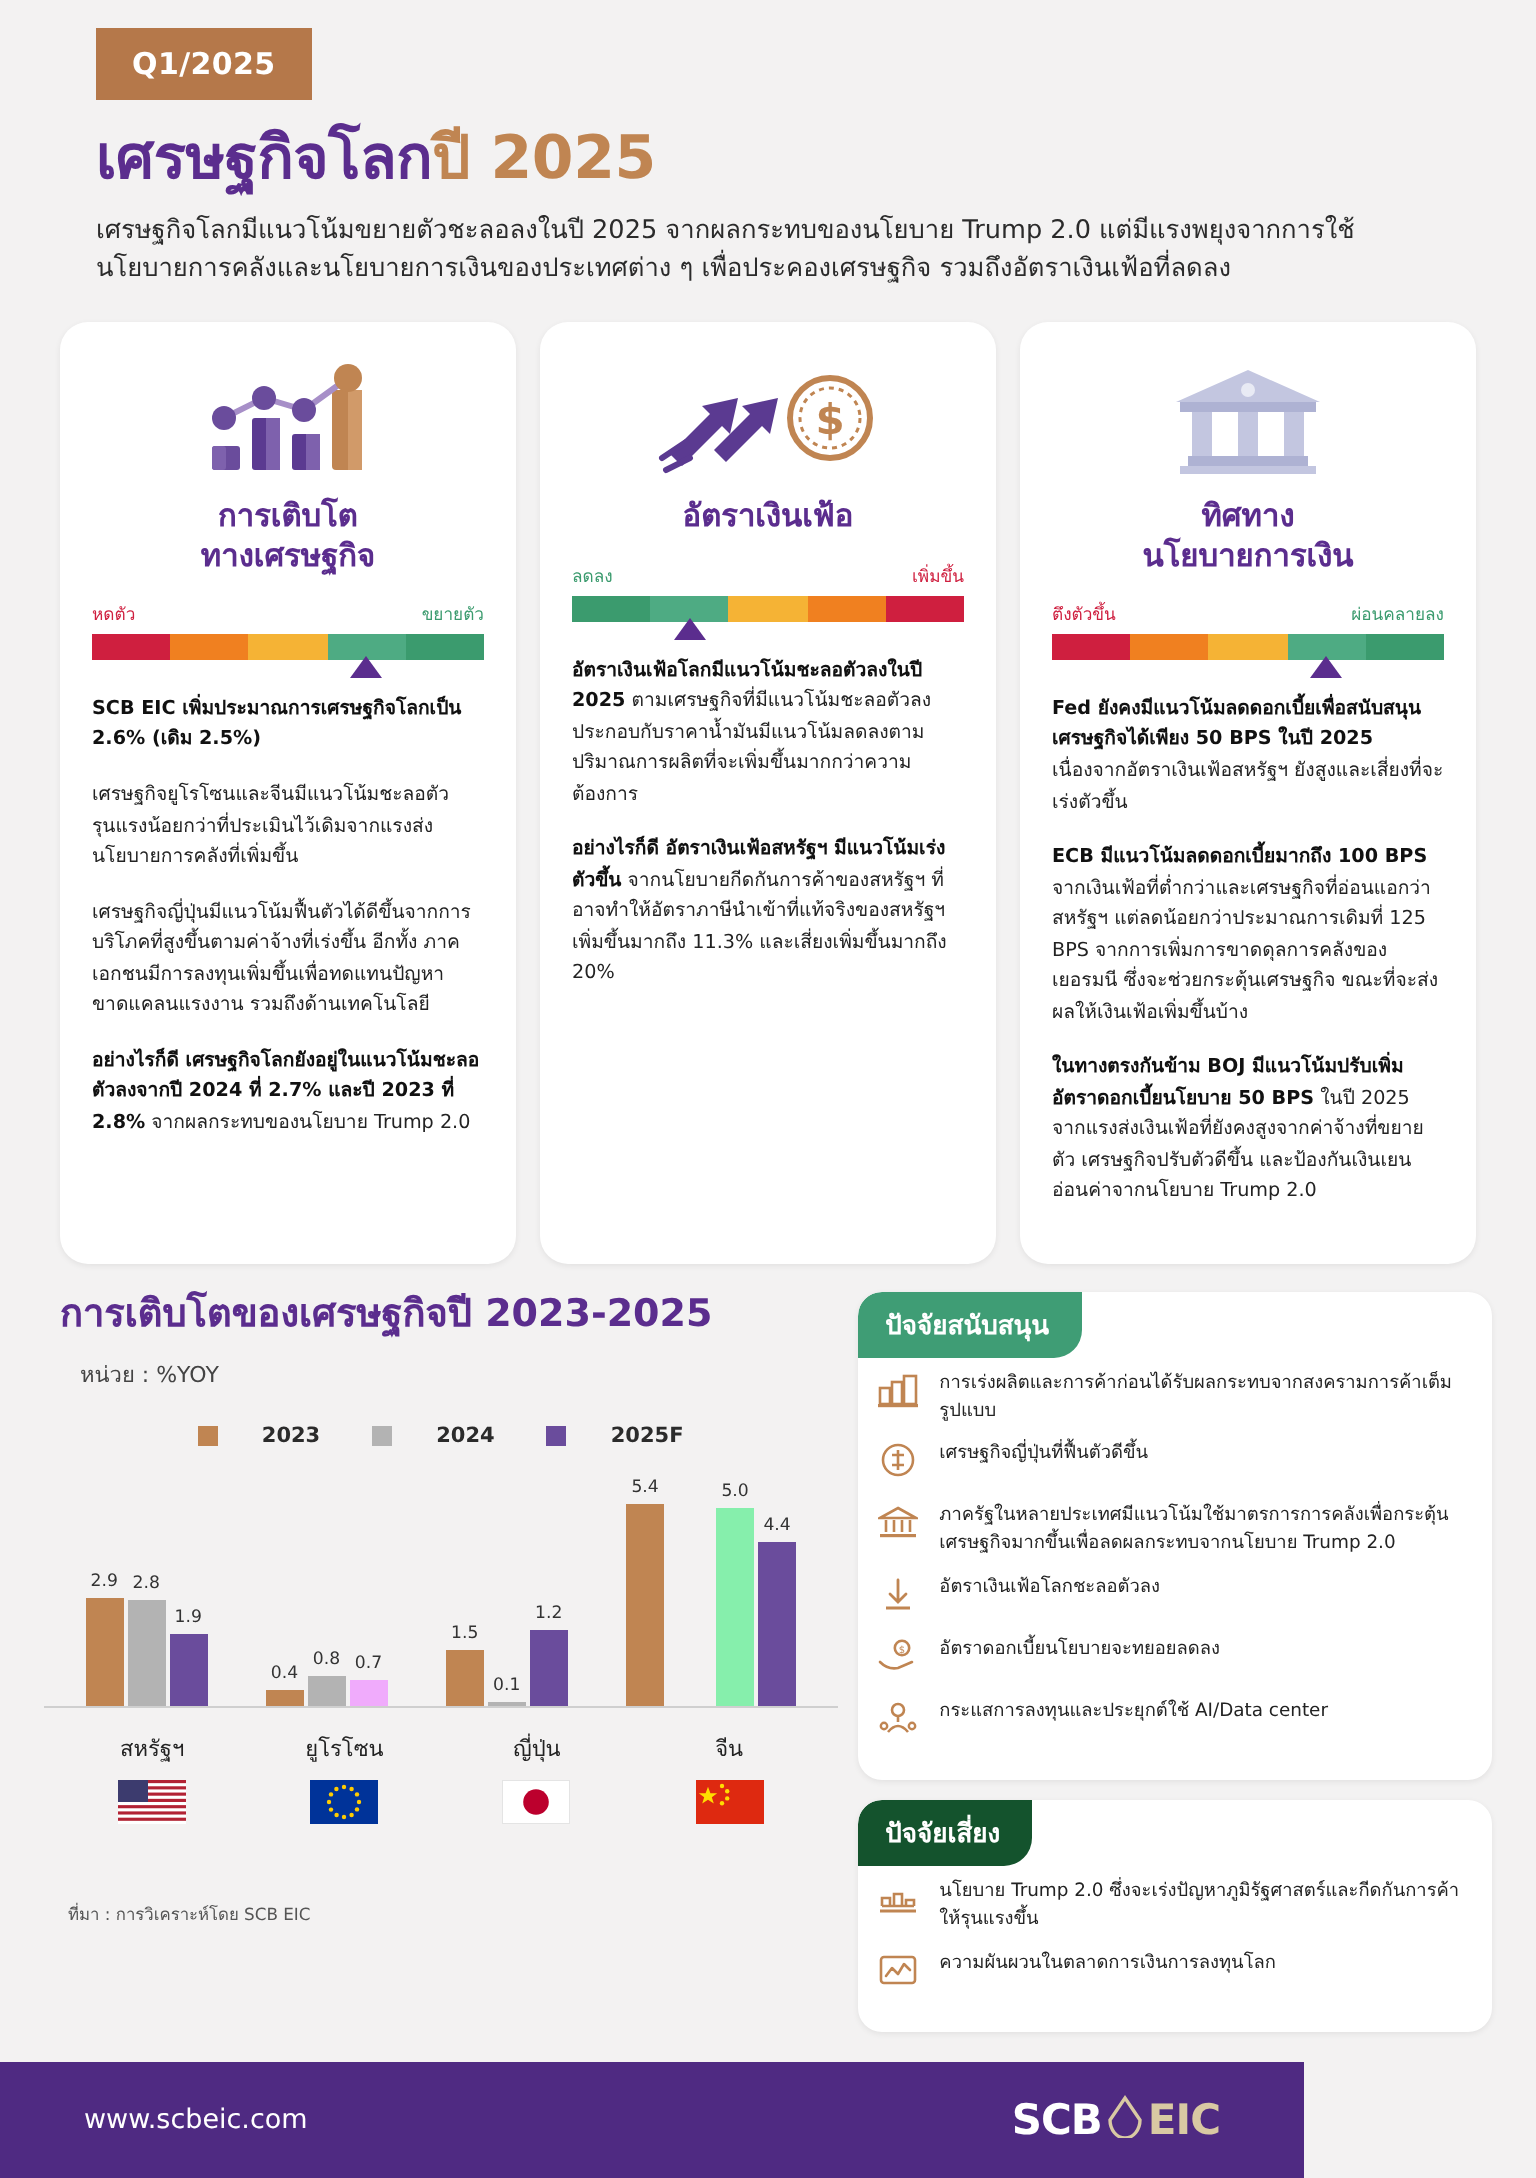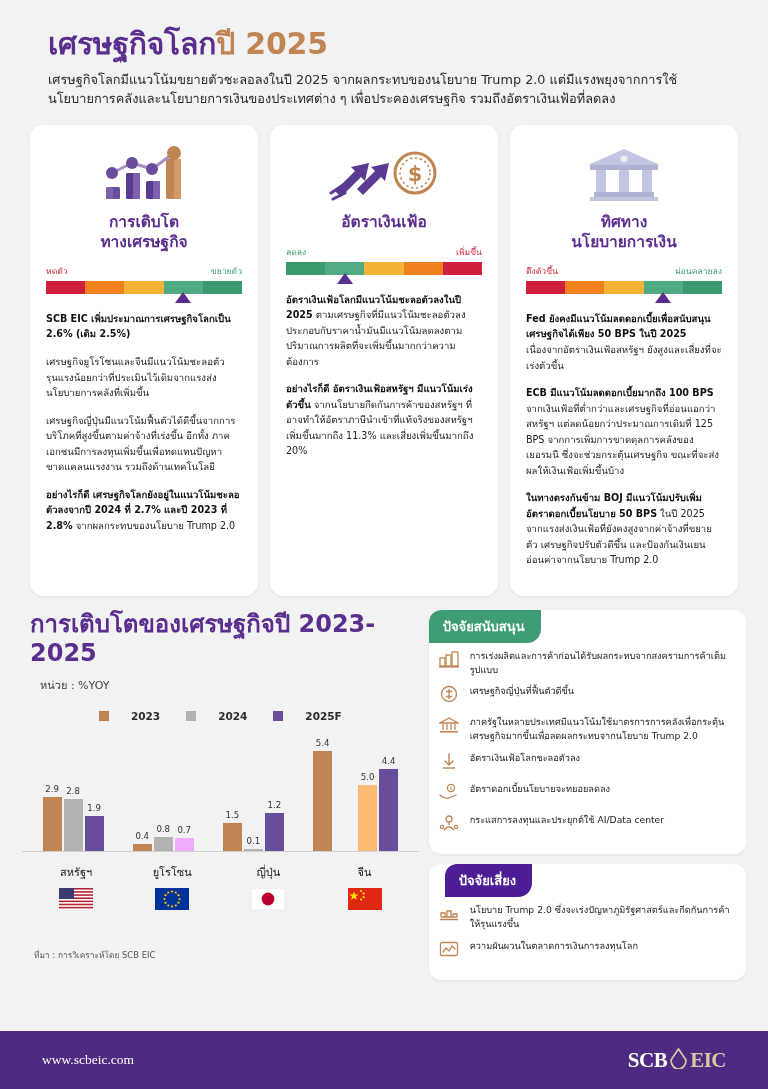--- a/index.html
+++ b/index.html
@@ -98,21 +98,21 @@
   .card-body { margin-top: 17px; font-size: 9.6px; line-height: 1.62; color: #232323; }
   .card-body p { margin-bottom: 12px; }
   .card-body b { font-weight: bold; color: #111; }
 
   
   .lower { display: flex; padding: 14px 22px 0 22px; gap: 10px; }
   .chart-wrap { width: 400px; position: relative; }
   .chart-title {
     color: #5b2d8e;
     font-weight: bold;
-    font-size: 24px;
+    font-size: 19px;
     padding-left: 8px;
     line-height: 1.2;
   }
   .chart-unit {
     font-size: 11px;
     color: #444;
     padding-left: 18px;
     margin-top: 9px;
   }
   .legend {
@@ -176,54 +176,54 @@
   .panel-head {
     display: inline-block;
     color: #ffffff;
     font-weight: bold;
     font-size: 13px;
     padding: 6px 16px 6px 14px;
     border-bottom-right-radius: 14px;
     border-top-left-radius: 12px;
   }
   .panel-head.support { background: #3f9d75; }
-  .panel-head.risk { background: #4c1d95; margin-left: 16px; }
+  .panel-head.risk { background: #14532d; }
   .factor-list { padding: 6px 14px 0 10px; }
   .factor {
     display: flex;
     gap: 9px;
     align-items: flex-start;
     margin-bottom: 8px;
   }
   .factor .ficon { width: 22px; flex: 0 0 22px; padding-top: 1px; }
   .factor .ftext { font-size: 9.2px; line-height: 1.5; color: #232323; }
 
   
   .footer {
     position: absolute;
     left: 0; bottom: 0;
-    width: 768px; height: 58px;
+    width: 652px; height: 58px;
     background: #4f2a82;
     display: flex;
     align-items: center;
     justify-content: space-between;
     padding: 0 42px;
-    font-family: Liberation Serif, serif;
   }
   .footer-url { color: #ffffff; font-size: 13.5px; }
   .brand { display: flex; align-items: center; gap: 2px; }
   .brand .scb { color: #ffffff; font-weight: bold; font-size: 21px; letter-spacing: -0.5px; }
   .brand .eic { color: #d9c9a3; font-weight: bold; font-size: 21px; letter-spacing: -0.5px; }
 </style>
 </head>
 <body>
 
 <div class="page">
 
   <div class="header">
+    <div class="badge">Q1/2025</div>
     <div class="title">
       <span class="t-purple">เศรษฐกิจโลก</span><span class="t-brown">ปี 2025</span>
     </div>
     <div class="subtitle">เศรษฐกิจโลกมีแนวโน้มขยายตัวชะลอลงในปี 2025 จากผลกระทบของนโยบาย  Trump 2.0  แต่มีแรงพยุงจากการใช้นโยบายการคลังและนโยบายการเงินของประเทศต่าง ๆ เพื่อประคองเศรษฐกิจ รวมถึงอัตราเงินเฟ้อที่ลดลง</div>
   </div>
 
   <div class="cards">
 
     <div class="card">
       <div class="card-icon">
@@ -388,21 +388,21 @@
               <span class="vlabel">0.1</span>
             </div>
             <div class="bar" style="height: 38px; background: rgb(106, 76, 156);">
               <span class="vlabel">1.2</span>
             </div>
           </div>
           <div class="group">
             <div class="bar" style="height: 100.8px; background: rgb(192, 133, 82);">
               <span class="vlabel">5.4</span>
             </div>
-            <div class="bar" style="height: 66px; background: #fdba74; margin-left: 24px;">
+            <div class="bar" style="height: 99px; background: #86efac; margin-left: 24px;">
               <span class="vlabel">5.0</span>
             </div>
             <div class="bar" style="height: 82.1333px; background: rgb(106, 76, 156);">
               <span class="vlabel">4.4</span>
             </div>
           </div>
         </div>
       <div class="xaxis">
           <div class="xcat">
             <div class="cname">สหรัฐฯ</div>

